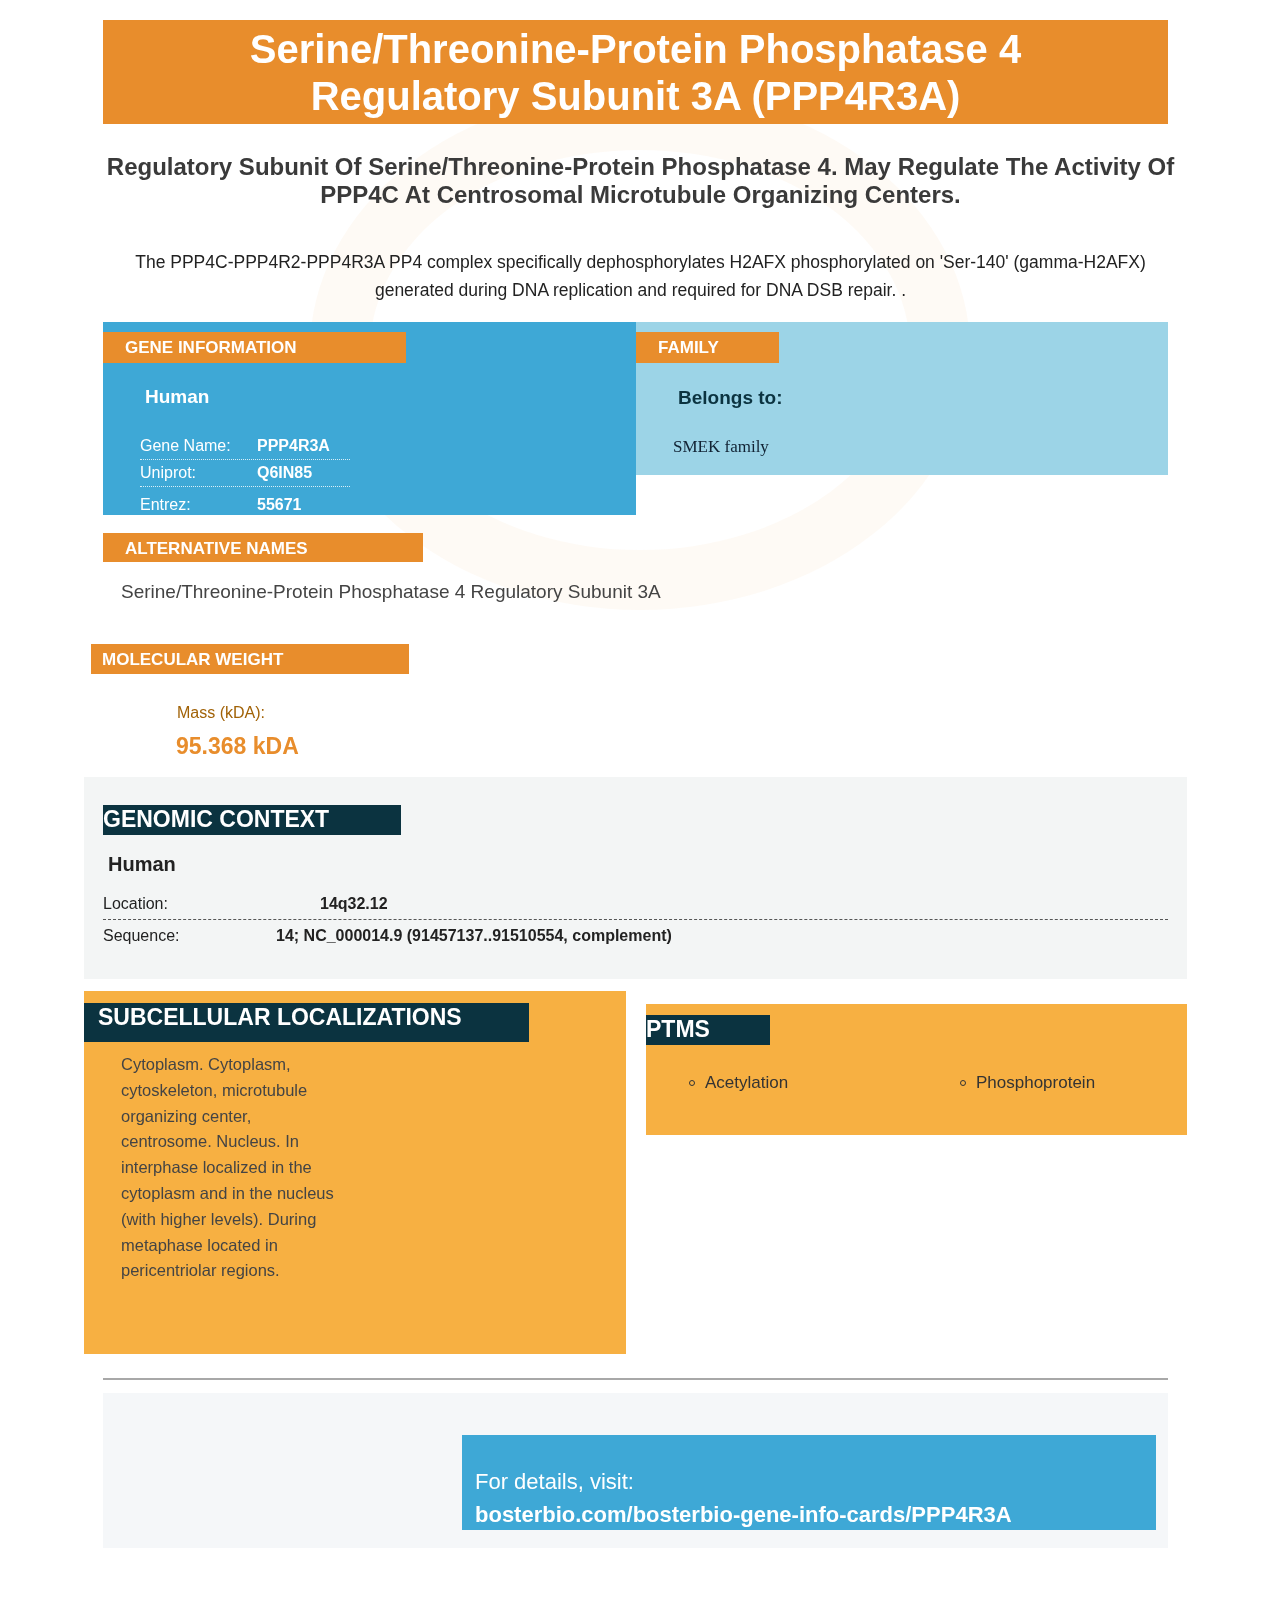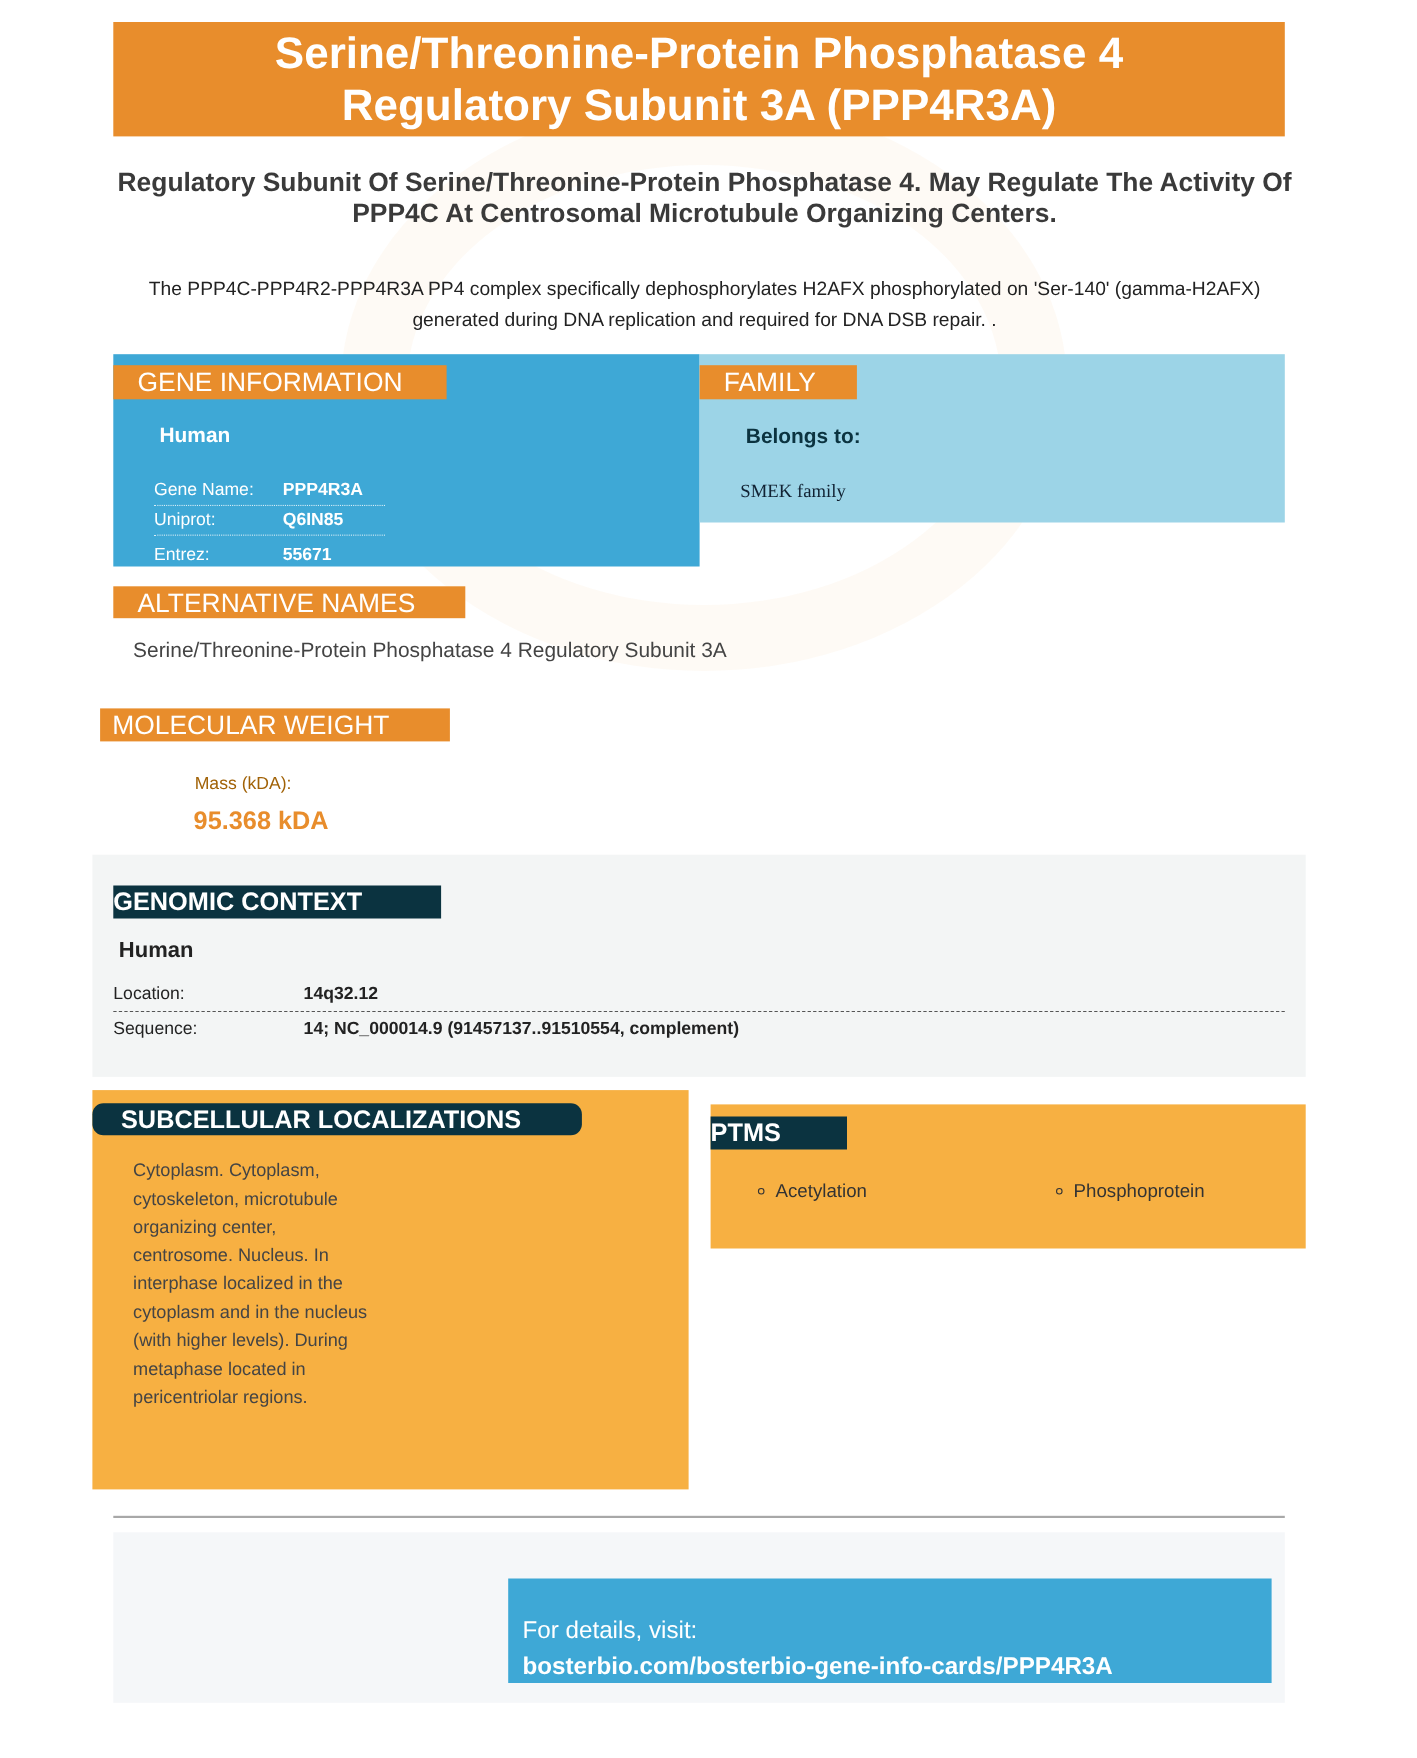--- a/index.html
+++ b/index.html
@@ -8,21 +8,21 @@
 
   .title-bar { left: 103px; top: 20px; width: 1065px; height: 104px; background: #e88d2c; color: #fff; text-align: center; font-weight: bold; font-size: 40px; line-height: 47px; padding-top: 6px; }
   .subtitle { left: 103px; top: 153px; width: 1075px; text-align: center; font-weight: bold; font-size: 24px; line-height: 28px; color: #3a3a3a; }
   .desc { left: 103px; top: 248px; width: 1075px; text-align: center; font-size: 17.5px; line-height: 28px; color: #222; }
 
   .watermark { left: 310px; top: 90px; width: 660px; height: 520px; border-radius: 50%; border: 60px solid rgba(236,176,80,0.06); }
 
   .gene-box { left: 103px; top: 322px; width: 533px; height: 193px; background: #3ea8d6; }
   .family-box { left: 636px; top: 322px; width: 532px; height: 153px; background: #9cd4e7; }
 
-  .hdr-orange { background: #e88d2c; color: #fff; font-weight: normal; font-size: 24px; line-height: 31px; padding-left: 22px; }
+  .hdr-orange { background: #e88d2c; color: #fff; font-weight: bold; font-size: 17px; line-height: 31px; padding-left: 22px; }
   .hdr-dark { background: #0b3340; color: #fff; font-weight: bold; font-size: 23px; line-height: 28px; }
 
   .gene-hdr { left: 103px; top: 332px; width: 303px; height: 31px; }
   .gene-species { left: 145px; top: 386px; font-weight: bold; font-size: 19px; color: #fff; }
   .kv-table { left: 140px; top: 416px; width: 210px; margin-top: 17px; }
   .kv-row { display: flex; height: 27px; align-items: center; font-size: 16px; color: #fff; border-bottom: 1px dotted rgba(255,255,255,0.8); }
   .kv-row:last-child { border-bottom: none; align-items: flex-end; }
   .kv-row .k { width: 117px; }
   .kv-row .v { font-weight: bold; }
 
@@ -35,26 +35,26 @@
 
   .mw-hdr { left: 91px; top: 644px; width: 318px; height: 30px; padding-left: 11px; }
   .mass-lbl { left: 177px; top: 704px; font-size: 16px; color: #a16207; }
   .mass-val { left: 176px; top: 733px; font-size: 23px; font-weight: bold; color: #e88d2c; }
 
   .genomic-box { left: 84px; top: 777px; width: 1103px; height: 202px; background: #f3f5f5; }
   .genomic-hdr { left: 103px; top: 805px; width: 298px; height: 30px; }
   .gen-species { left: 108px; top: 853px; font-weight: bold; font-size: 20px; color: #222; }
   .gen-table { left: 103px; top: 888px; width: 1065px; }
   .gen-row { display: flex; height: 32px; align-items: center; font-size: 16px; color: #222; }
-  .gen-row.first { border-bottom: 1px dashed #555; }
+  .gen-row.first { border-bottom: 1px dashed #555; gap: 44px; }
   .gen-row .k { width: 173px; }
   .gen-row .v { font-weight: bold; }
 
   .subcell-box { left: 84px; top: 991px; width: 542px; height: 363px; background: #f7b042; }
-  .subcell-hdr { left: 84px; top: 1003px; width: 445px; height: 29px; padding-left: 26px; border-radius: 10px; }
+  .subcell-hdr { left: 84px; top: 1003px; width: 445px; height: 39px; padding-left: 14px; }
   .subcell-text { left: 121px; top: 1052px; width: 220px; font-size: 16.5px; line-height: 25.8px; color: #444; }
 
   .ptms-box { left: 646px; top: 1004px; width: 541px; height: 131px; background: #f7b042; }
   .ptms-hdr { left: 646px; top: 1015px; width: 124px; height: 30px; }
   .ptm-item { top: 1073px; font-size: 17px; color: #333; display: flex; align-items: center; }
   .ptm-item .bullet { width: 6px; height: 6px; border: 1px solid #333; border-radius: 50%; margin-right: 10px; }
 
   .divider { left: 103px; top: 1378px; width: 1065px; height: 2px; background: #a8a8a8; }
   .footer-box { left: 103px; top: 1393px; width: 1065px; height: 155px; background: #f5f7f9; }
   .visit-box { left: 462px; top: 1435px; width: 694px; height: 95px; background: #3ea8d6; color: #fff; padding: 32px 0 0 13px; }

